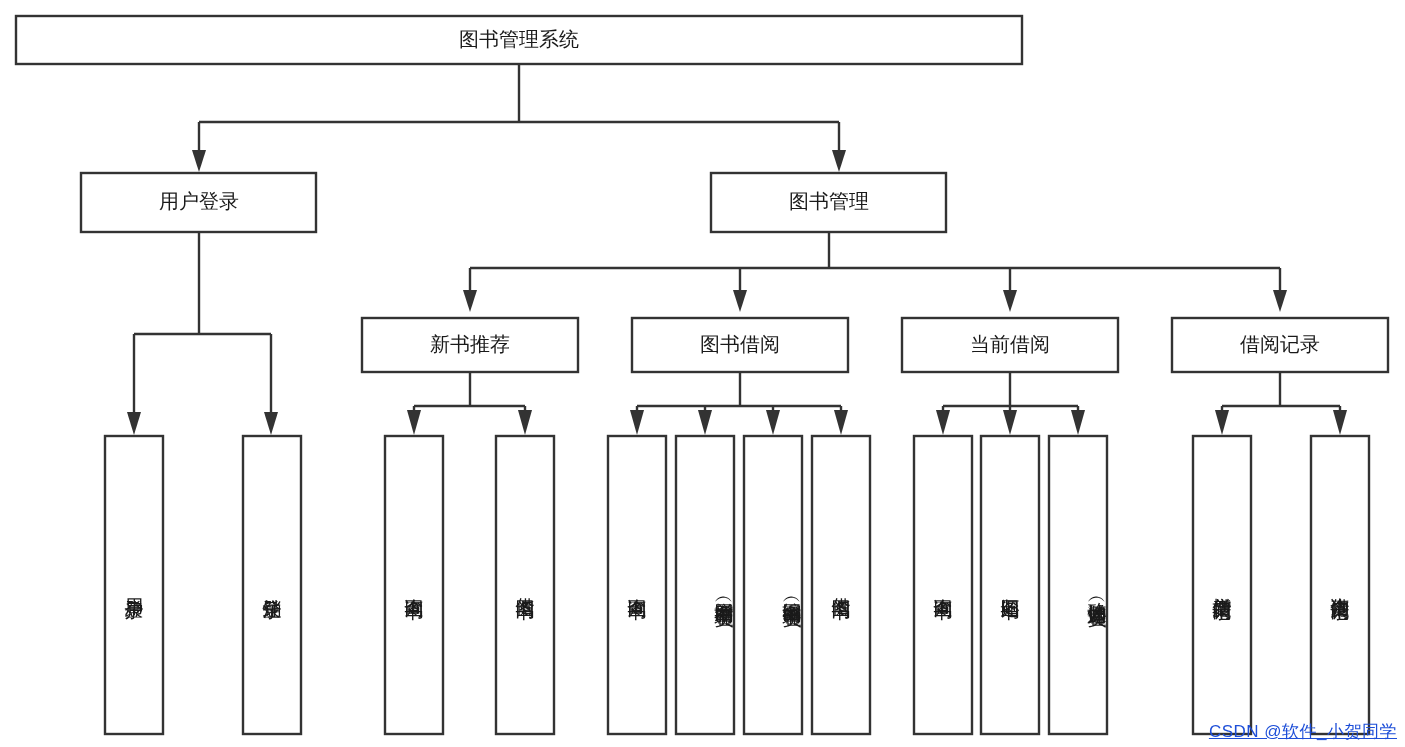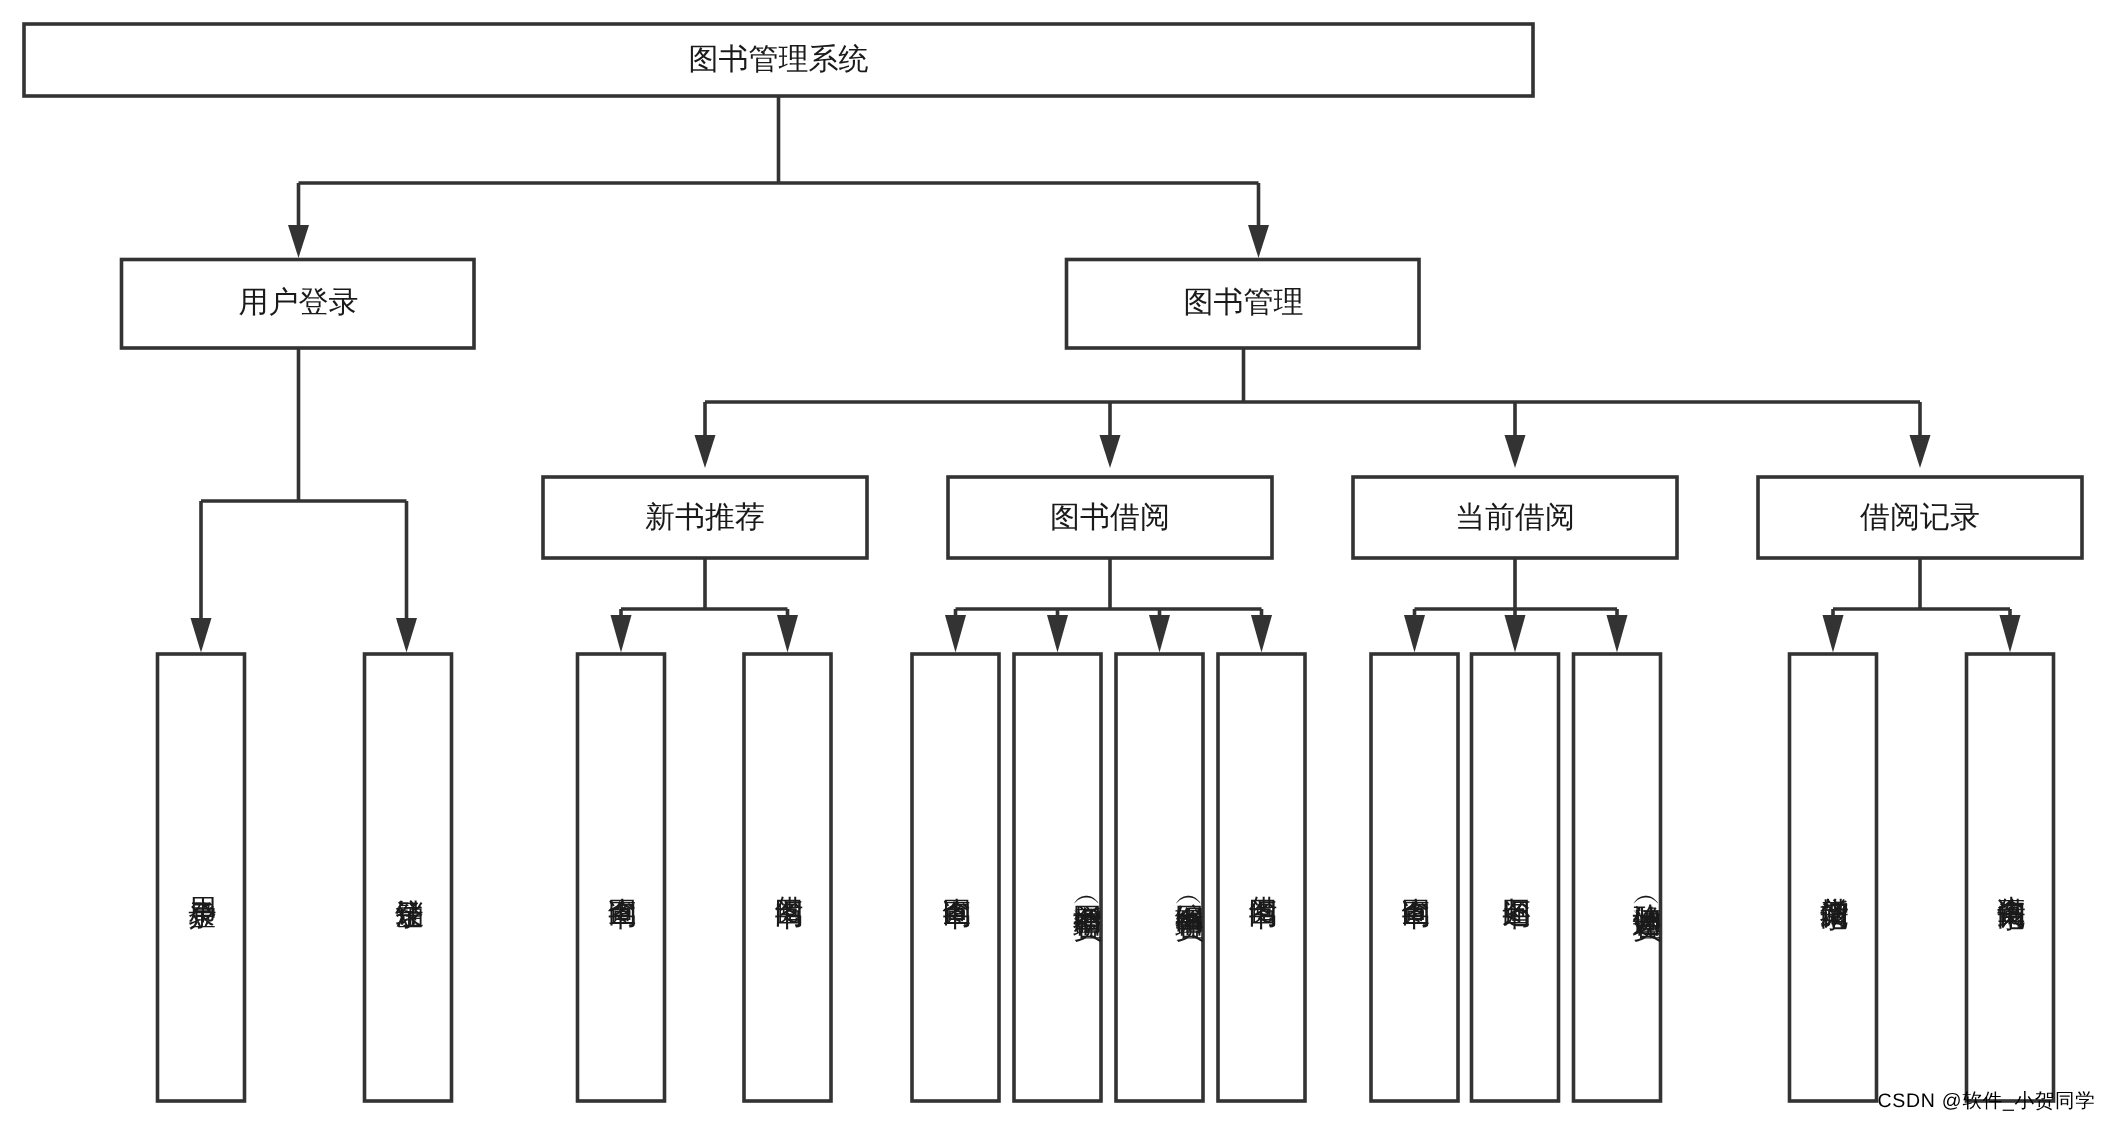--- a/index.html
+++ b/index.html
@@ -58,25 +58,26 @@
     fill: none;
   }
   .arrow-head {
     fill: #333333;
     stroke: none;
   }
   #watermark {
     position: absolute;
     right: 8px;
     bottom: 4px;
-    font-size: 13px;
-    color: #000000;
+    font-size: 17px;
+    color: #1d4ed8;
     font-family: "Liberation Sans", "DejaVu Sans", sans-serif;
     letter-spacing: 0.5px;
     user-select: none;
+    text-decoration: underline;
   }
 </style>
 </head>
 <body>
 
 <div id="diagram-root">
 
   <svg class="diagram-canvas" viewBox="0 0 1405 747">
 
     <g>

